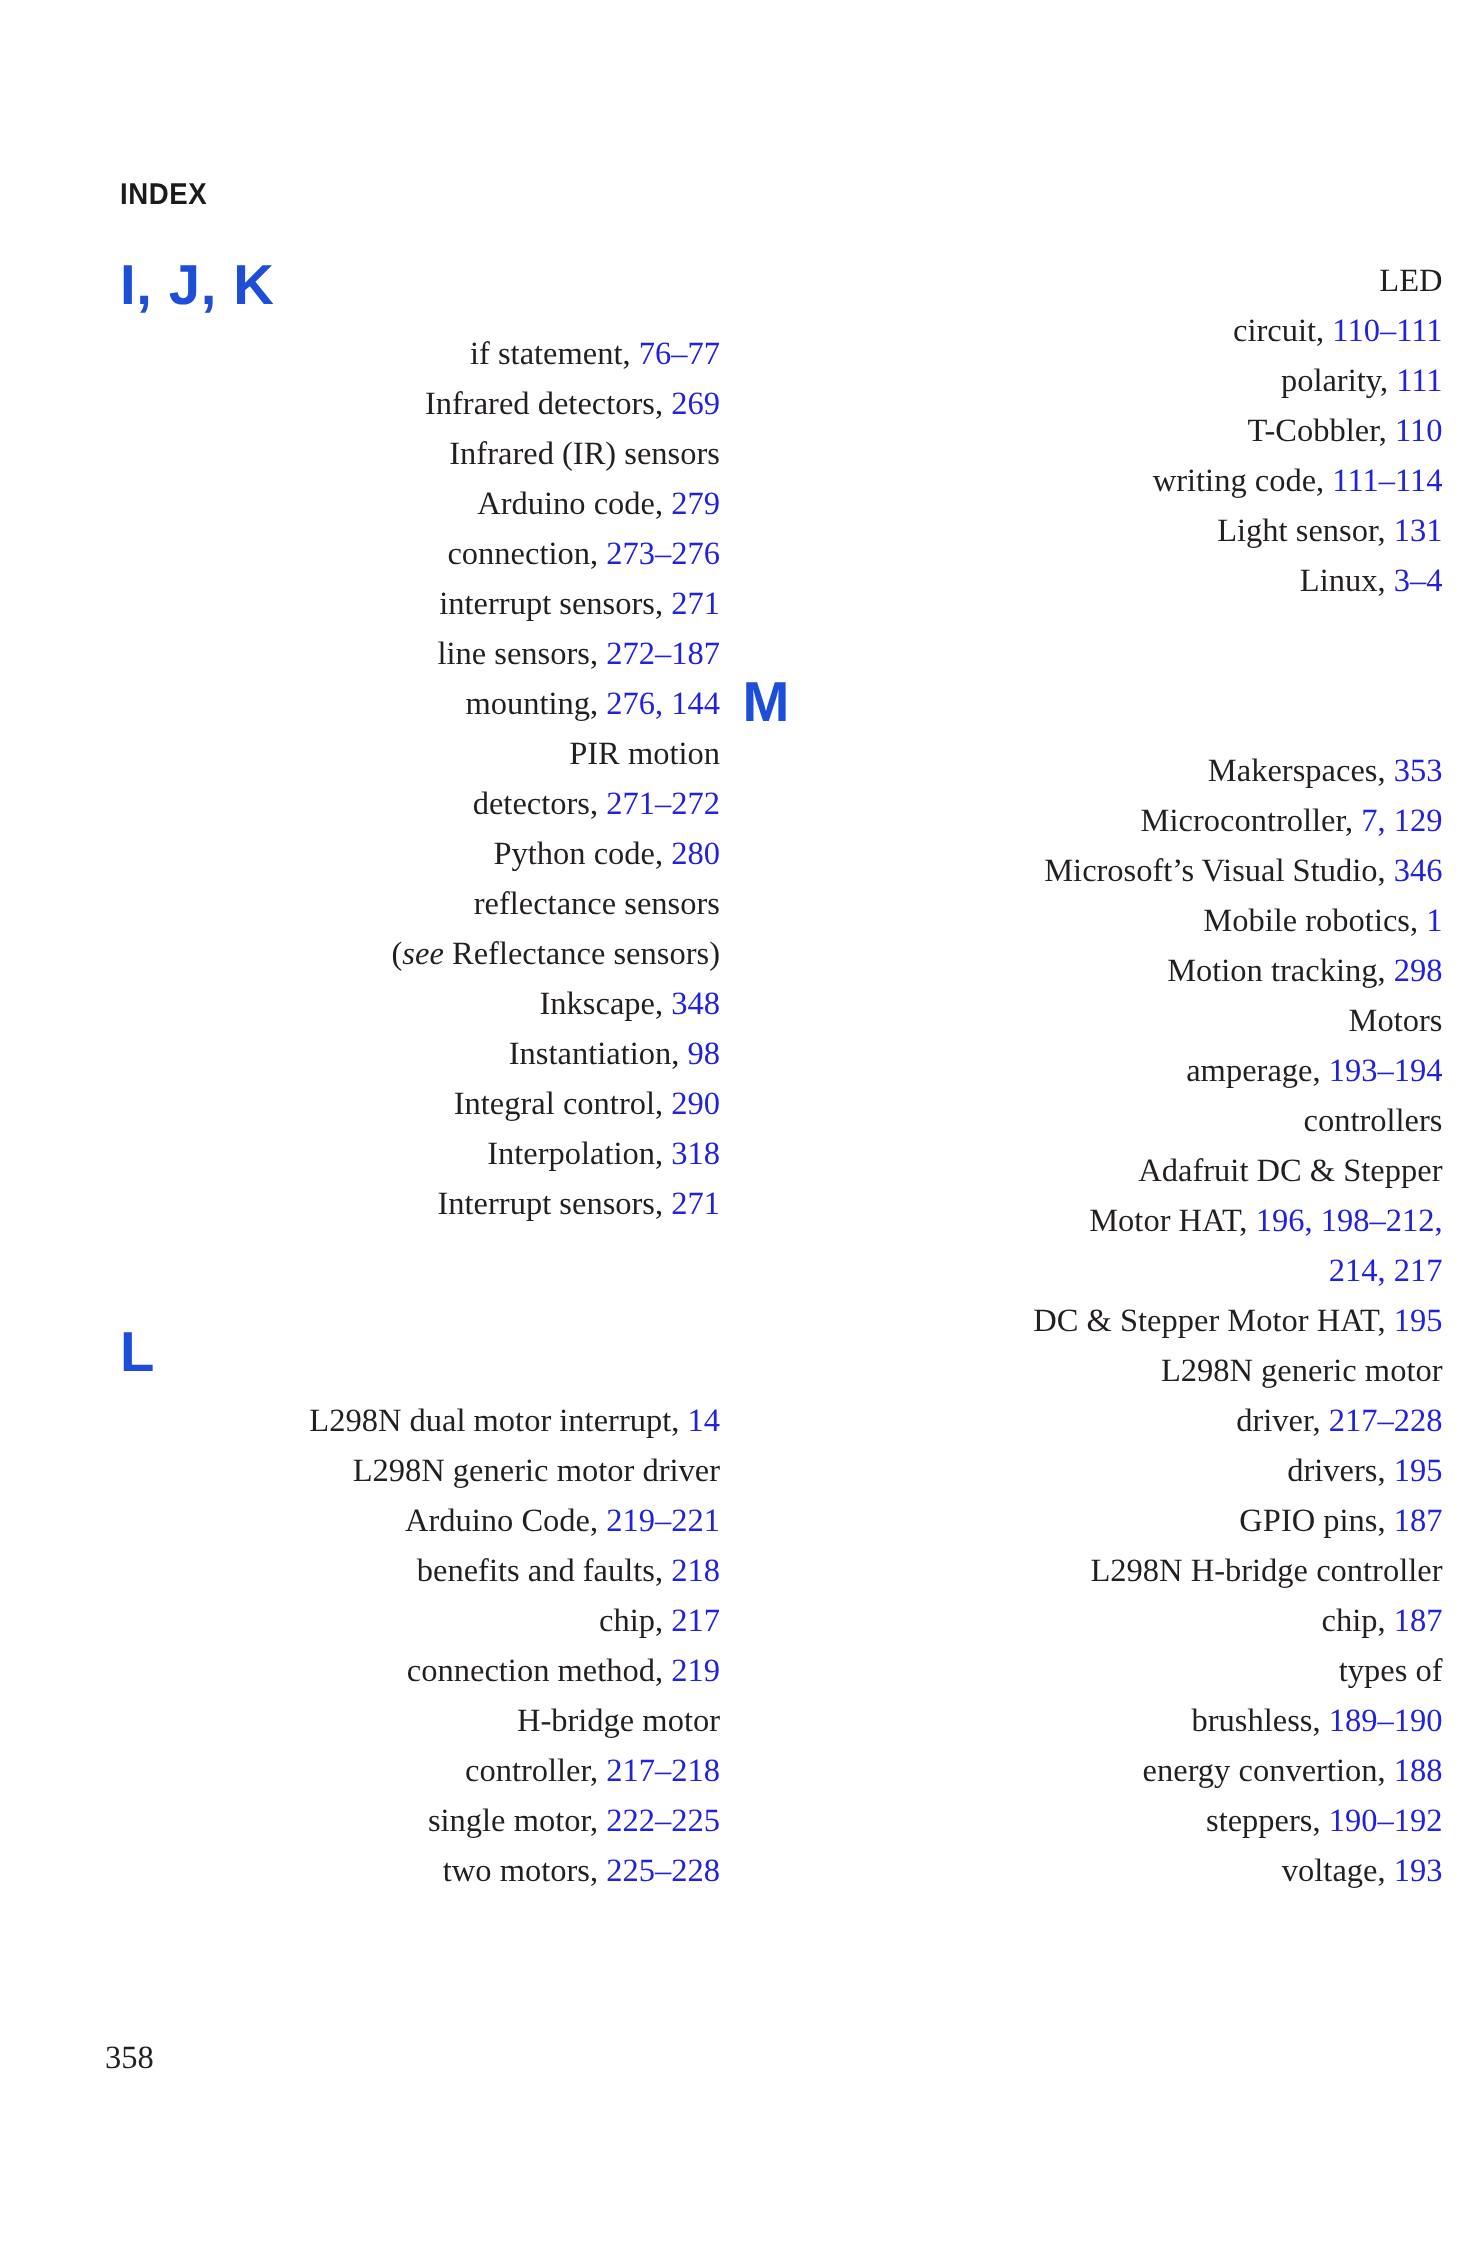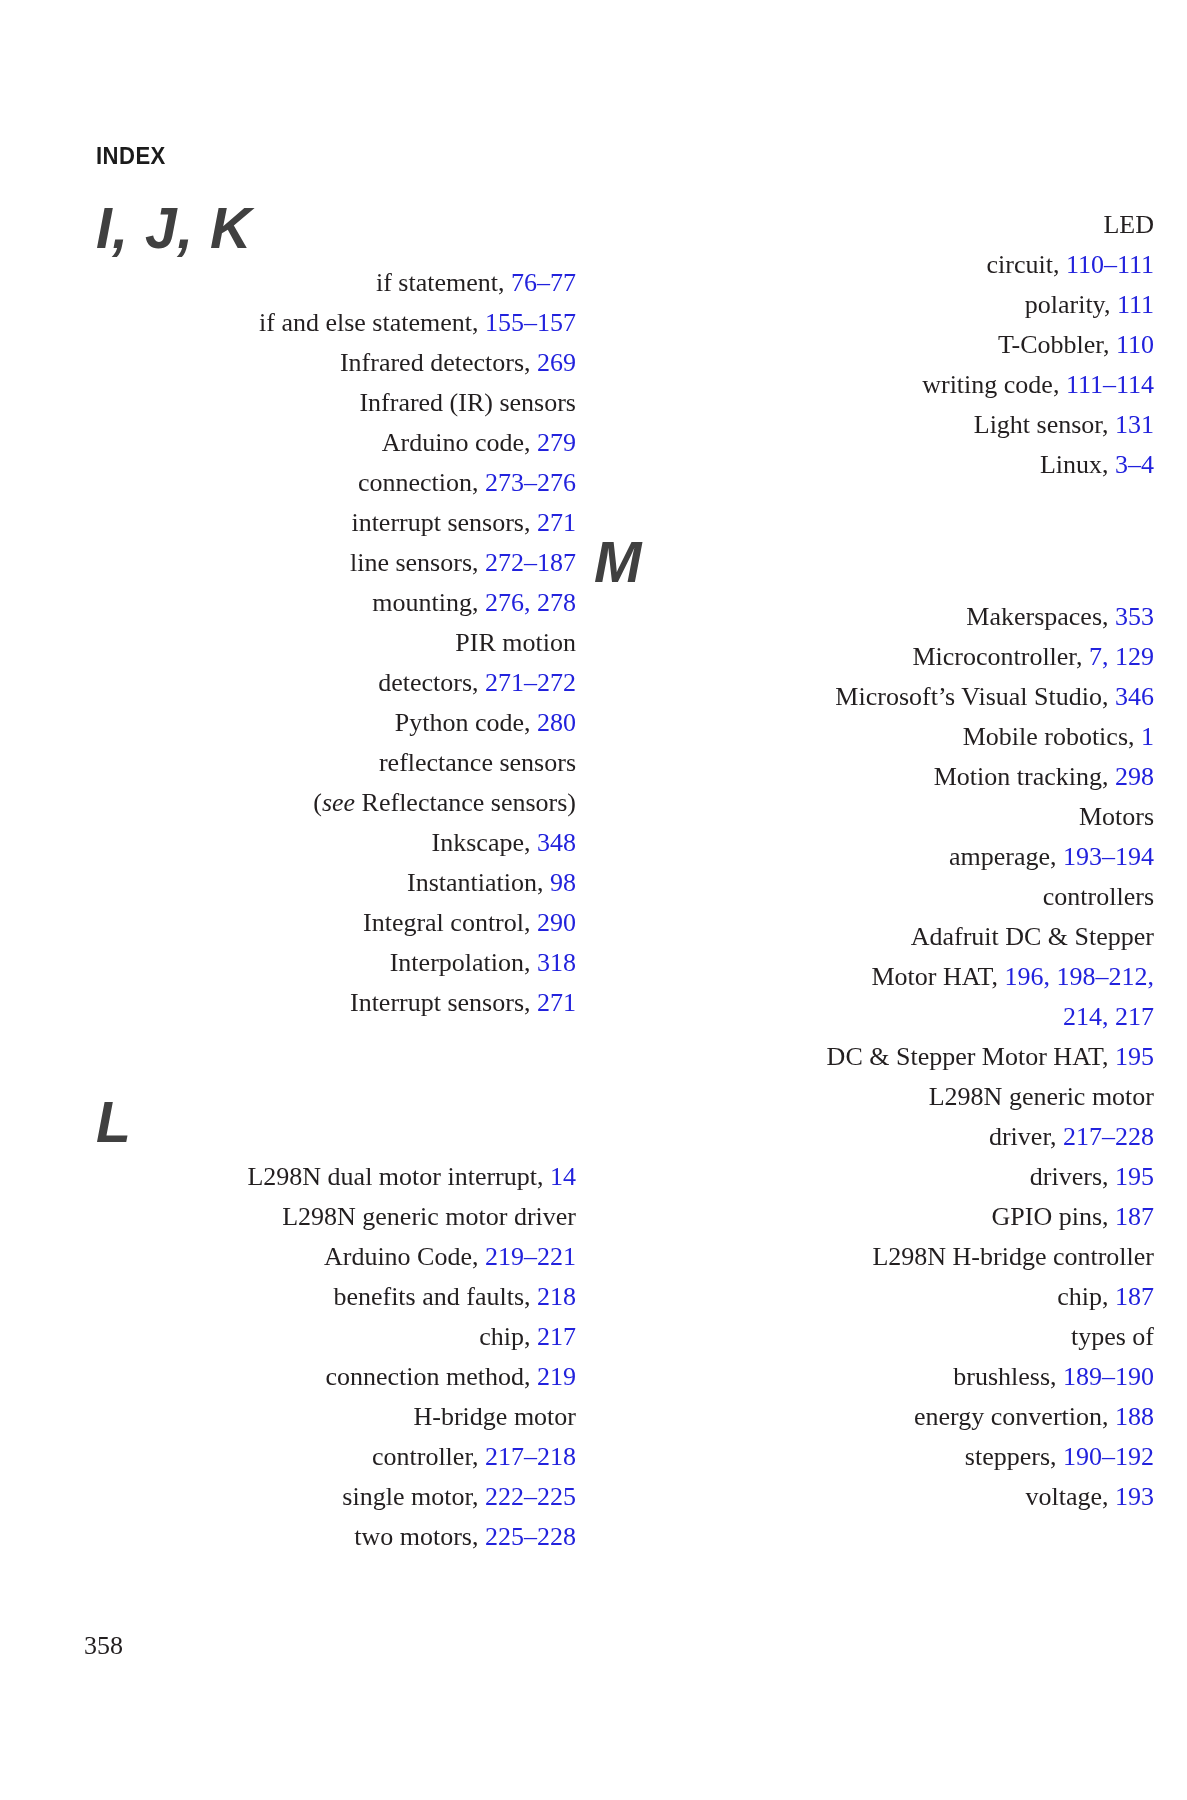--- a/index.html
+++ b/index.html
@@ -30,26 +30,25 @@
     transform-origin:left center;
   }
   .col{
     position:absolute;
   }
   .col-left{ left:96px; top:203px; width:480px; }
   .col-right{ left:594px; top:205px; width:560px; }
   .section-heading{
     font-family:"Liberation Sans", sans-serif;
     font-weight:700;
-    font-size:57px;
+    font-size:45px;
     line-height:50px;
     letter-spacing:0.5px;
-    color:#404040;
+    color:#1d4ed8;
     margin:0 0 10px 0;
-    font-style:italic;
   }
   [data-col="0"] .section-heading{ margin-top:74px; }
   [data-col="1"] .section-heading{ margin-top:52px; }
   .section-heading:first-child{ margin-top:0 !important; }
   .entry{
     font-size:26px;
     line-height:40px;
     color:var(--ink);
     padding-left:103px;
     white-space:nowrap;
@@ -72,28 +71,27 @@
 </style>
 </head>
 <body>
 
 <div class="page">
   <div class="running-head">INDEX</div>
 
   <div class="col col-left" data-col="0">
       <div class="section-heading">I, J, K</div>
       <div class="entry l0"><span>if statement, </span><span class="pg">76–77</span></div>
-      <div class="entry l0"><span>if and else statement, </span><span class="pg">155–157</span></div>
       <div class="entry l0"><span>Infrared detectors, </span><span class="pg">269</span></div>
       <div class="entry l0"><span>Infrared (IR) sensors</span></div>
       <div class="entry l1"><span>Arduino code, </span><span class="pg">279</span></div>
       <div class="entry l1"><span>connection, </span><span class="pg">273–276</span></div>
       <div class="entry l1"><span>interrupt sensors, </span><span class="pg">271</span></div>
       <div class="entry l1"><span>line sensors, </span><span class="pg">272–187</span></div>
-      <div class="entry l1"><span>mounting, </span><span class="pg">276, 278</span></div>
+      <div class="entry l1"><span>mounting, </span><span class="pg">276, 144</span></div>
       <div class="entry l1"><span>PIR motion</span></div>
       <div class="entry lw"><span>detectors, </span><span class="pg">271–272</span></div>
       <div class="entry l1"><span>Python code, </span><span class="pg">280</span></div>
       <div class="entry l1"><span>reflectance sensors</span></div>
       <div class="entry lw"><span>(</span><span class="it">see</span><span> Reflectance sensors)</span></div>
       <div class="entry l0"><span>Inkscape, </span><span class="pg">348</span></div>
       <div class="entry l0"><span>Instantiation, </span><span class="pg">98</span></div>
       <div class="entry l0"><span>Integral control, </span><span class="pg">290</span></div>
       <div class="entry l0"><span>Interpolation, </span><span class="pg">318</span></div>
       <div class="entry l0"><span>Interrupt sensors, </span><span class="pg">271</span></div>

